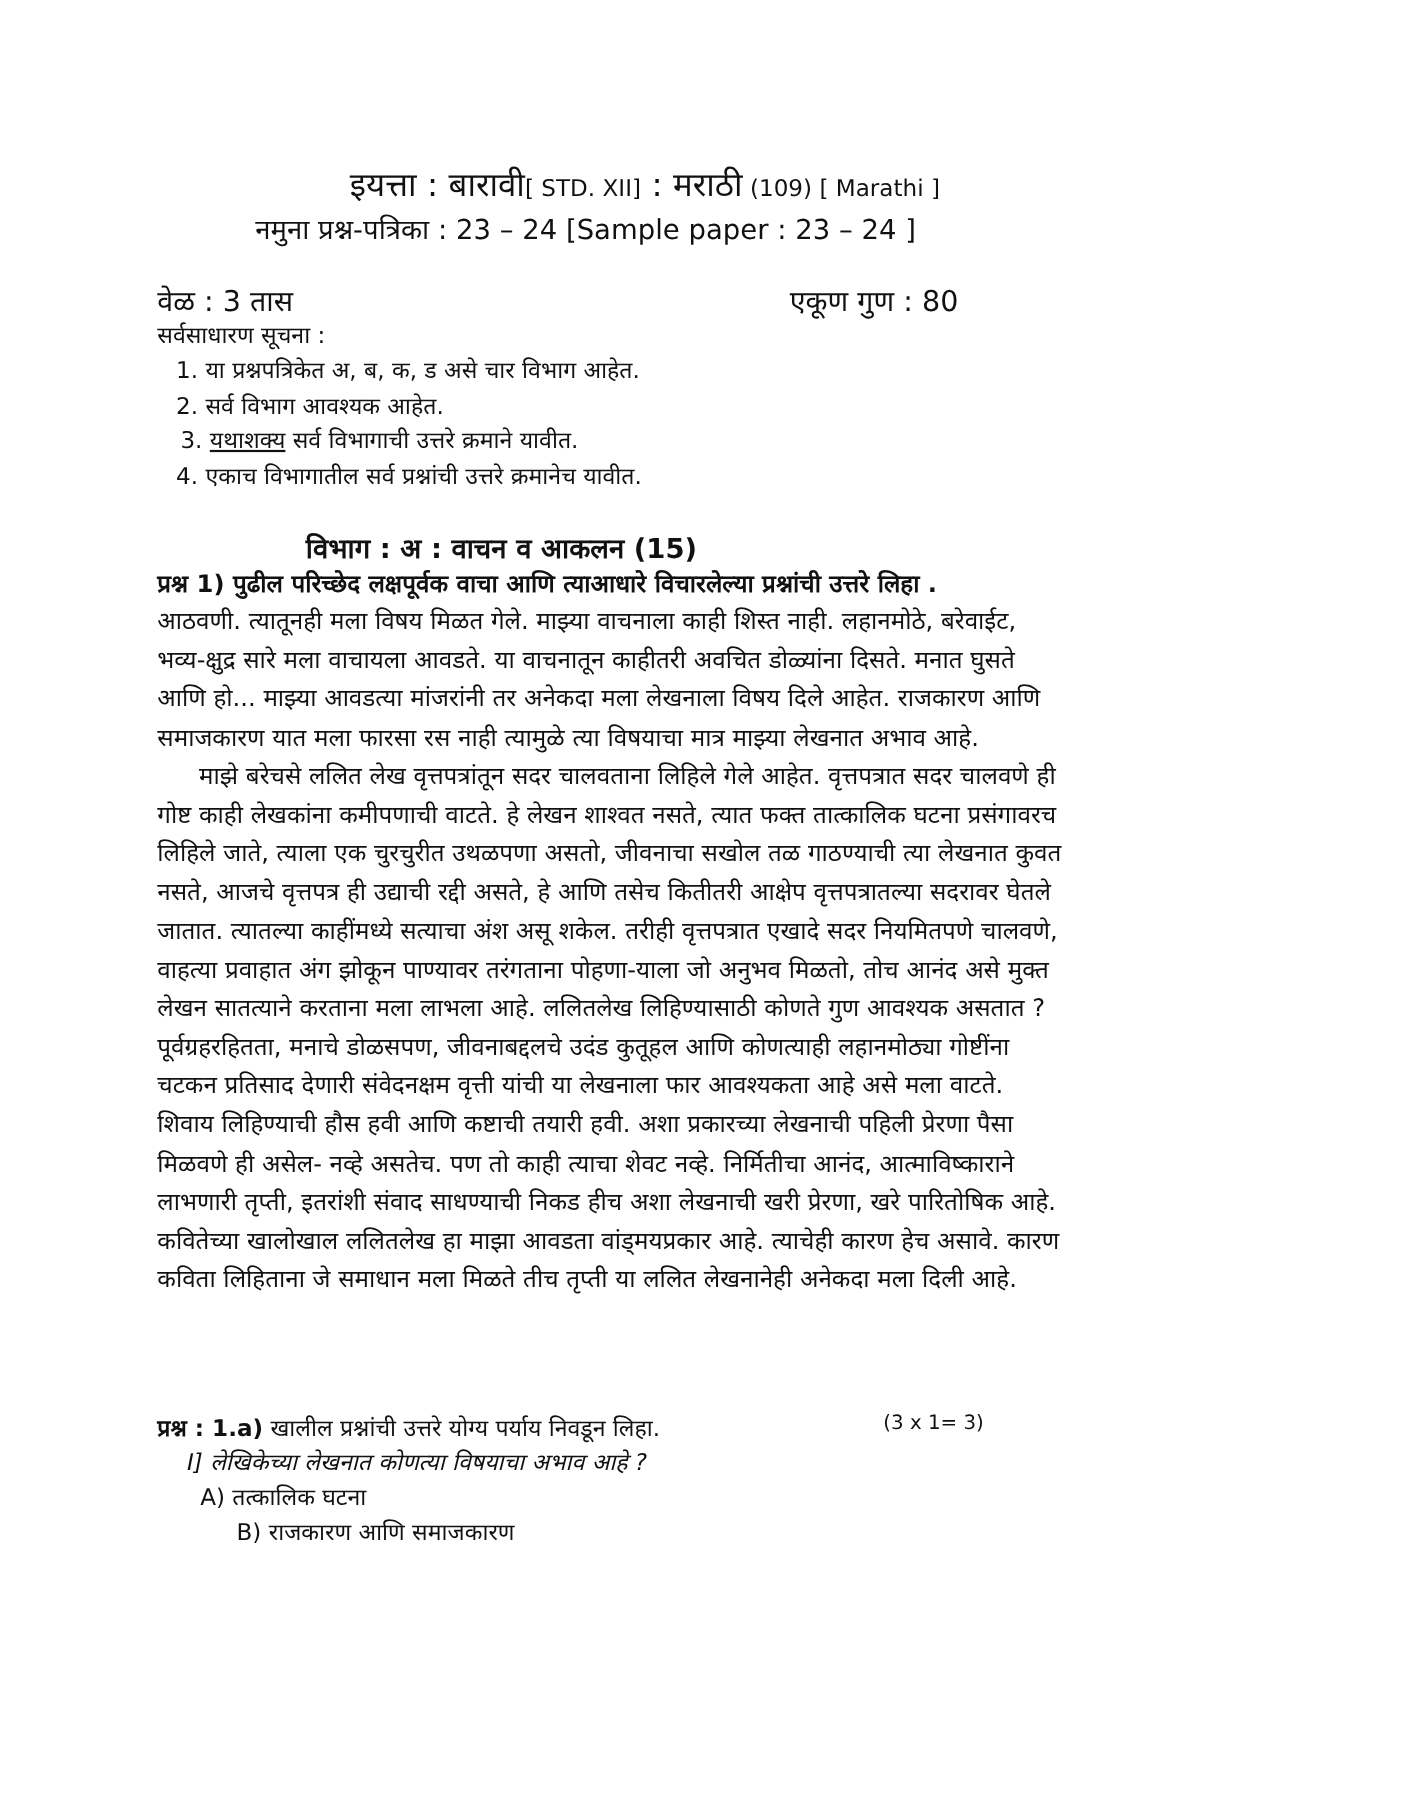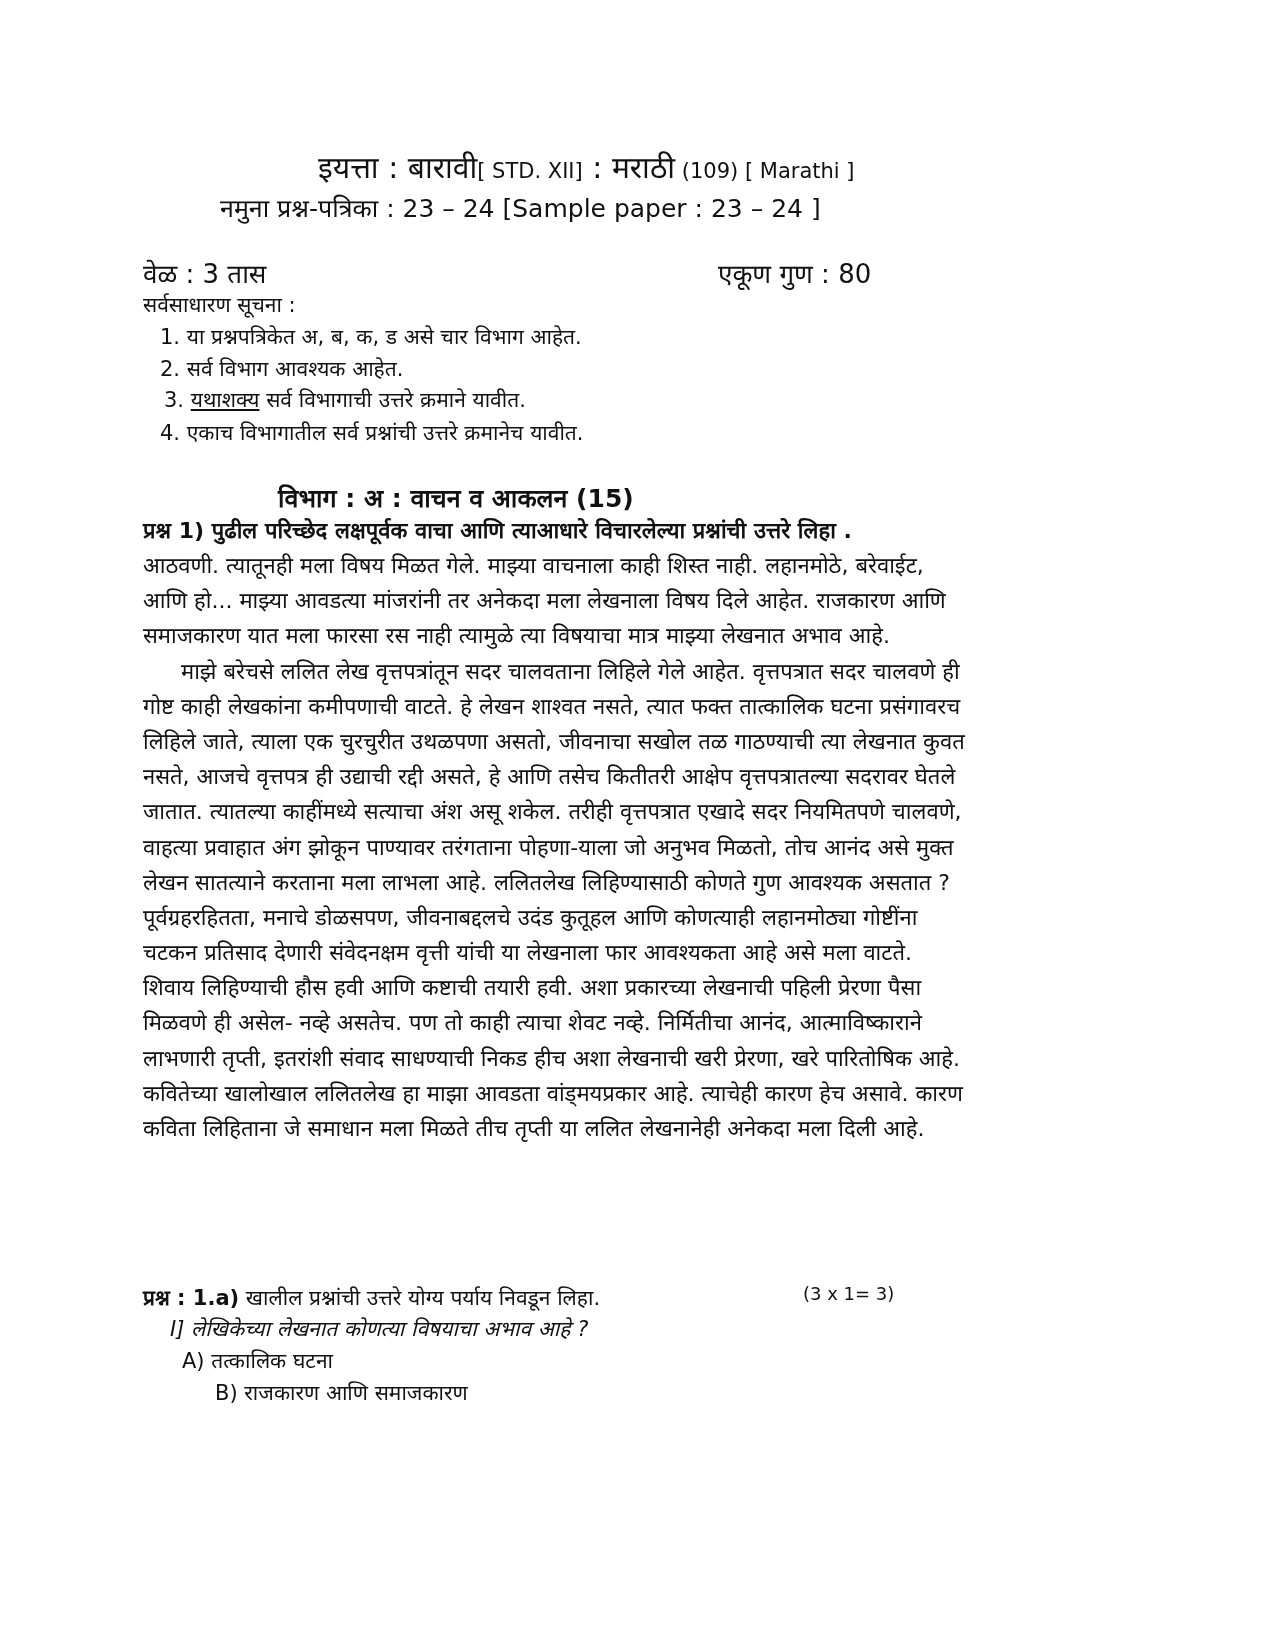--- a/index.html
+++ b/index.html
@@ -1,21 +1,21 @@
 <!DOCTYPE html>
 <html><head>
 <meta charset="utf-8">
 <style>
   html, body { margin: 0; padding: 0; background: #ffffff; }
   body { width: 1275px; height: 1651px; position: relative; overflow: hidden;
          font-family: "DejaVu Sans", "Liberation Sans", sans-serif; color: #111; }
   .abs { position: absolute; white-space: nowrap; }
   .title1 { left: 318px; top: 146px; font-size: 30px; }
   .title1 .sm { font-size: 21px; }
-  .title2 { left: 220px; top: 190px; font-size: 25px; }
+  .title2 { left: 232px; top: 190px; font-size: 25px; }
   .meta { top: 255px; font-size: 26px; }
   .meta-left { left: 143px; }
   .meta-right { left: 718px; }
   .instr-head { left: 143px; top: 290px; font-size: 21px; }
   .instr { font-size: 21px; }
   .u { text-decoration: underline; margin-top: 16px; }
   .sec-head { left: 278px; top: 480px; font-size: 25px; font-weight: bold; }
   .q-head { left: 143px; top: 514px; font-size: 22px; font-weight: bold; }
   .passage { position: absolute; left: 143px; top: 548px; width: 940px; }
   .pline { height: 35.2px; line-height: 35.2px; font-size: 22px; white-space: nowrap; }
@@ -55,20 +55,21 @@
 <div class="abs instr" style="left:160px; top:418px;">
   <span>4.</span>
   <span>एकाच विभागातील सर्व प्रश्नांची उत्तरे क्रमानेच यावीत.</span>
 </div>
 
 <div class="abs sec-head">विभाग : अ : वाचन व आकलन  (15)</div>
 <div class="abs q-head">प्रश्न 1) पुढील परिच्छेद लक्षपूर्वक वाचा आणि त्याआधारे विचारलेल्या प्रश्नांची उत्तरे लिहा .</div>
 
 <div class="passage">
   <div class="pline">आठवणी.  त्यातूनही मला विषय मिळत गेले. माझ्या वाचनाला  काही शिस्त नाही. लहानमोठे, बरेवाईट,</div>
+  <div class="pline">भव्य-क्षुद्र सारे मला वाचायला आवडते. या वाचनातून काहीतरी अवचित डोळ्यांना दिसते. मनात घुसते</div>
   <div class="pline">आणि हो... माझ्या आवडत्या मांजरांनी तर अनेकदा मला लेखनाला विषय दिले आहेत. राजकारण आणि</div>
   <div class="pline">समाजकारण यात मला फारसा रस नाही त्यामुळे त्या विषयाचा मात्र माझ्या लेखनात अभाव आहे.</div>
   <div class="pline indent2">माझे बरेचसे ललित लेख वृत्तपत्रांतून सदर चालवताना लिहिले गेले आहेत. वृत्तपत्रात सदर चालवणे ही</div>
   <div class="pline">गोष्ट काही लेखकांना कमीपणाची वाटते. हे लेखन शाश्वत नसते, त्यात फक्त तात्कालिक घटना प्रसंगावरच</div>
   <div class="pline">लिहिले जाते, त्याला एक चुरचुरीत उथळपणा असतो, जीवनाचा सखोल तळ गाठण्याची त्या लेखनात कुवत</div>
   <div class="pline">नसते, आजचे वृत्तपत्र ही उद्याची रद्दी असते, हे आणि तसेच कितीतरी आक्षेप वृत्तपत्रातल्या सदरावर घेतले</div>
   <div class="pline">जातात. त्यातल्या काहींमध्ये सत्याचा अंश असू शकेल. तरीही वृत्तपत्रात एखादे सदर नियमितपणे चालवणे,</div>
   <div class="pline">वाहत्या प्रवाहात अंग झोकून पाण्यावर तरंगताना पोहणा-याला जो अनुभव मिळतो, तोच आनंद असे मुक्त</div>
   <div class="pline">लेखन सातत्याने करताना मला लाभला आहे. ललितलेख लिहिण्यासाठी कोणते गुण आवश्यक असतात ?</div>
   <div class="pline">पूर्वग्रहरहितता, मनाचे डोळसपण, जीवनाबद्दलचे उदंड कुतूहल आणि कोणत्याही लहानमोठ्या गोष्टींना</div>

